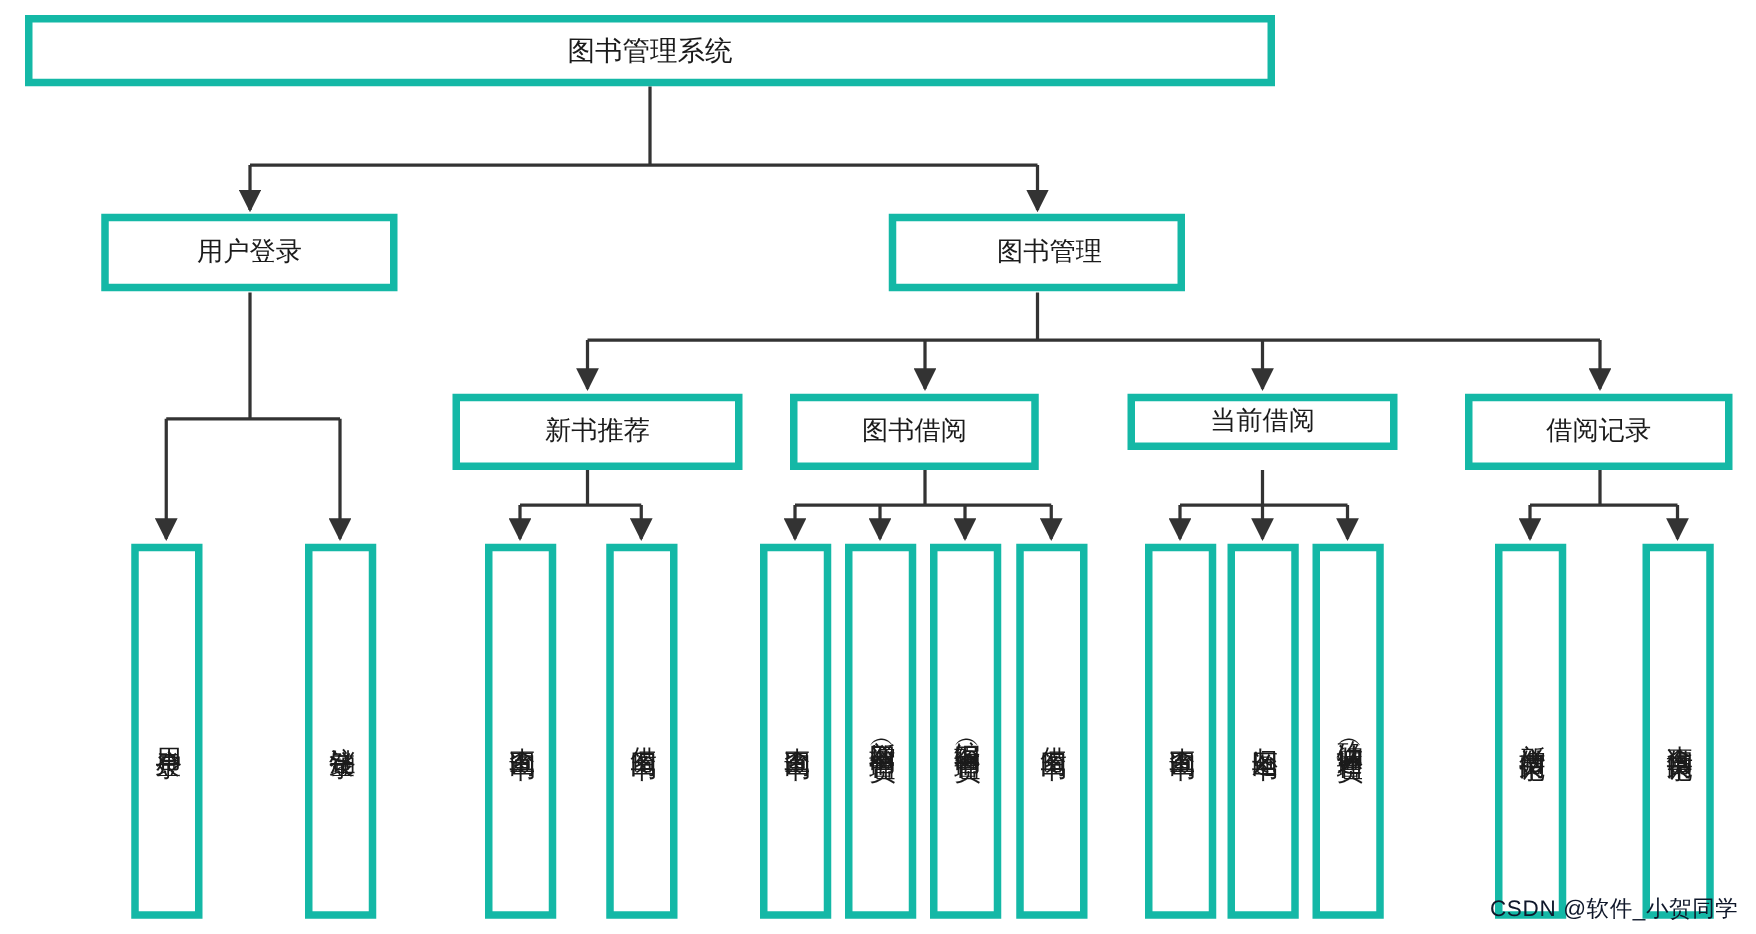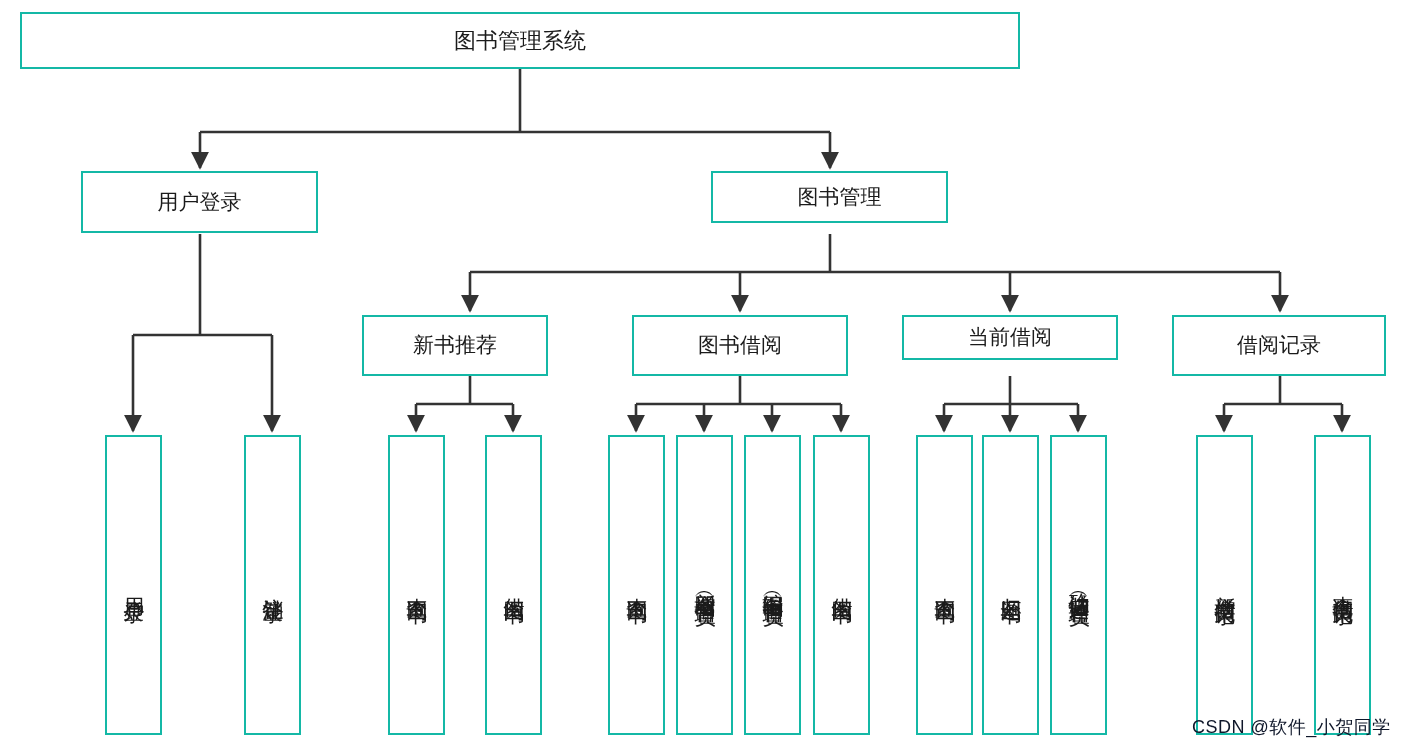--- a/index.html
+++ b/index.html
@@ -23,21 +23,21 @@
     left: 0;
     top: 0;
     width: 1405px;
     height: 747px;
     pointer-events: none;
   }
   .node {
     position: absolute;
     box-sizing: border-box;
     background: #ffffff;
-    border: 2px solid #14b8a6;
+    border: 6px solid #14b8a6;
     display: flex;
     align-items: center;
     justify-content: center;
     color: #1b1b1b;
     line-height: 1.18;
     text-align: center;
   }
   .node .label {
     display: block;
     pointer-events: none;
@@ -120,28 +120,28 @@
     </g>
   </svg>
 
   <div class="node node-root" style="left:20px; top:12px; width:1000px; height:57px;">
     <span class="label">图书管理系统</span>
   </div>
 
   <div class="node node-l2" style="left:81px; top:171px; width:237px; height:62px;">
     <span class="label">用户登录</span>
   </div>
-  <div class="node node-l2" style="left:711px; top:171px; width:237px; height:52px;padding-left:20px;">
+  <div class="node node-l2" style="left:711px; top:171px; width:237px; height:62px;padding-left:20px;">
     <span class="label">图书管理</span>
   </div>
 
-  <div class="node node-l3" style="left:362px; top:315px; width:186px; height:61px;">
+  <div class="node node-l3" style="left:362px; top:315px; width:232px; height:61px;">
     <span class="label">新书推荐</span>
   </div>
-  <div class="node node-l3" style="left:632px; top:315px; width:216px; height:61px;">
+  <div class="node node-l3" style="left:632px; top:315px; width:199px; height:61px;">
     <span class="label">图书借阅</span>
   </div>
   <div class="node node-l3" style="left:902px; top:315px; width:216px; height:45px;">
     <span class="label">当前借阅</span>
   </div>
   <div class="node node-l3" style="left:1172px; top:315px; width:214px; height:61px;">
     <span class="label">借阅记录</span>
   </div>
 
   <div class="node node-leaf" style="left:105px; top:435px; width:57px; height:300px;">

